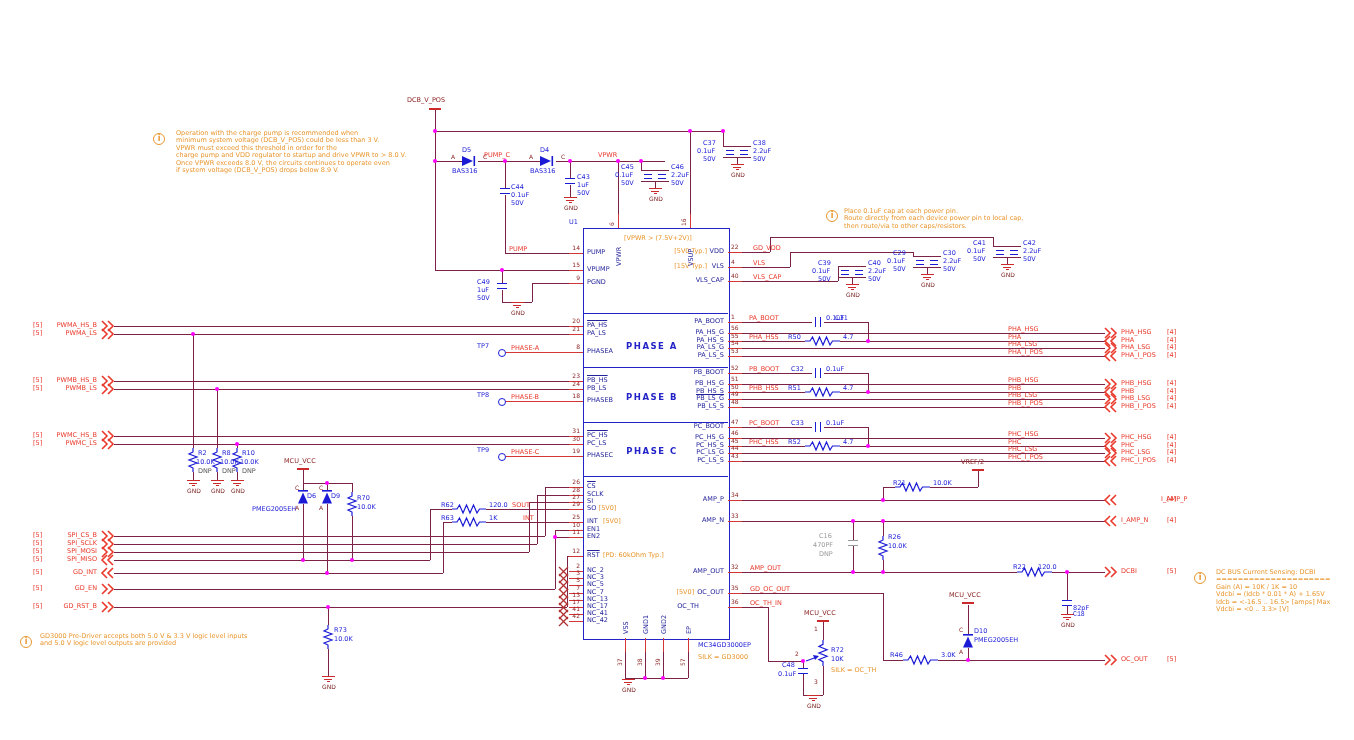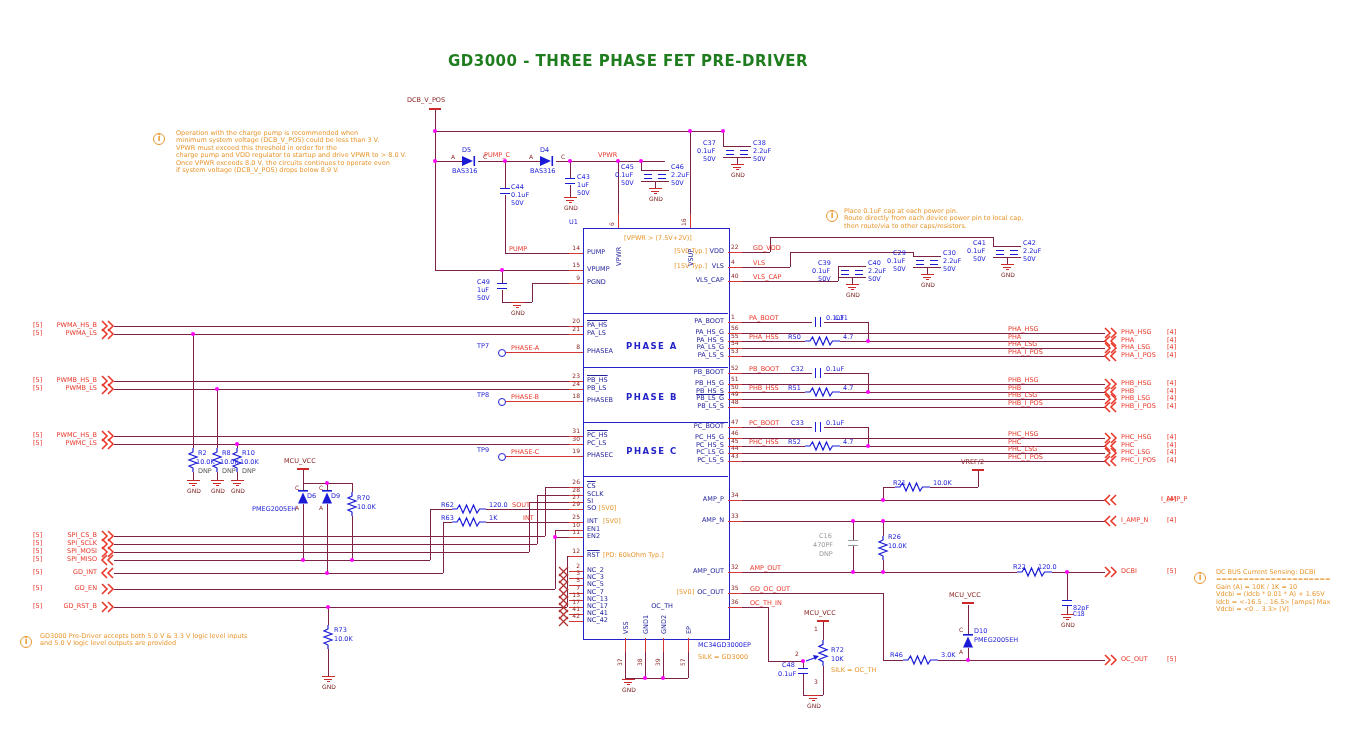--- a/index.html
+++ b/index.html
@@ -35,21 +35,20 @@
   .tp{position:absolute;width:6px;height:6px;border:1.2px solid #1b1bd6;border-radius:50%;background:#fff;}
   .noteicon{position:absolute;width:10px;height:10px;border:1.2px solid #e8962e;border-radius:50%;
             color:#e8962e;font-size:8px;text-align:center;line-height:10px;font-weight:bold;}
   .noteln{position:absolute;color:#e8962e;font-size:6.5px;line-height:1;white-space:pre;}
   svg{position:absolute;overflow:visible;}
 </style>
 </head>
 <body>
 
 <div id="canvas">
-  <div class="ttl" id="title-el" style="left: 628px; top: 52px;">GD3000 - THREE PHASE FET PRE-DRIVER</div>
 <div class="w" style="left: 434.5px; top: 110px; width: 1px; height: 160px;"></div>
     <div class="w" style="left: 435px; top: 130.5px; width: 288px; height: 1px;"></div>
     <div class="w" style="left: 689.5px; top: 131px; width: 1px; height: 83px;"></div>
     <div class="w" style="left: 435px; top: 160.5px; width: 27px; height: 1px;"></div>
     <div class="w" style="left: 478px; top: 160.5px; width: 62px; height: 1px;"></div>
     <div class="w" style="left: 556px; top: 160.5px; width: 109px; height: 1px;"></div>
     <div class="w" style="left: 617.5px; top: 161px; width: 1px; height: 53px;"></div>
     <div class="w" style="left: 504.5px; top: 161px; width: 1px; height: 27px;"></div>
     <div class="w" style="left: 504.5px; top: 195px; width: 1px; height: 58px;"></div>
     <div class="w" style="left: 505px; top: 252.5px; width: 78px; height: 1px;"></div>
@@ -913,21 +912,21 @@
     <div class="lbl pname" style="left: 604px; top: 517px; width: 120px; text-align: right;">AMP_N</div>
     <div class="stub" style="left: 728px; top: 571.5px; width: 14px; height: 1px;"></div>
     <div class="lbl pn" style="left: 731px; top: 564px;">32</div>
     <div class="lbl pname" style="left: 604px; top: 568px; width: 120px; text-align: right;">AMP_OUT</div>
     <div class="stub" style="left: 728px; top: 592.5px; width: 14px; height: 1px;"></div>
     <div class="lbl pn" style="left: 731px; top: 585px;">35</div>
     <div class="lbl pname" style="left: 604px; top: 589px; width: 120px; text-align: right;">OC_OUT</div>
     <div class="lbl orange" style="left: 604px; top: 589px; width: 90.2px; text-align: right;">[5V0]</div>
     <div class="stub" style="left: 728px; top: 606.5px; width: 14px; height: 1px;"></div>
     <div class="lbl pn" style="left: 731px; top: 599px;">36</div>
-    <div class="lbl pname" style="left: 569px; top: 603px; width: 104px; text-align: right;">OC_TH</div>
+    <div class="lbl pname" style="left: 604px; top: 603px; width: 95px; text-align: right;">OC_TH</div>
     <div class="stub" style="left: 617.5px; top: 214px; width: 1px; height: 14px;"></div>
     <div class="lbl pn rot" style="left: 609px; top: 226px;">6</div>
     <div class="lbl pname rot" style="left: 616px; top: 266px;">VPWR</div>
     <div class="stub" style="left: 689.5px; top: 214px; width: 1px; height: 14px;"></div>
     <div class="lbl pn rot" style="left: 681px; top: 226px;">16</div>
     <div class="lbl pname rot" style="left: 688px; top: 266px;">VSUP</div>
     <div class="stub" style="left: 624.5px; top: 638px; width: 1px; height: 14px;"></div>
     <div class="lbl pn rot" style="left: 617px; top: 666px;">37</div>
     <div class="lbl pname rot" style="left: 623px; top: 634px;">VSS</div>
     <div class="stub" style="left: 644.5px; top: 638px; width: 1px; height: 14px;"></div>

